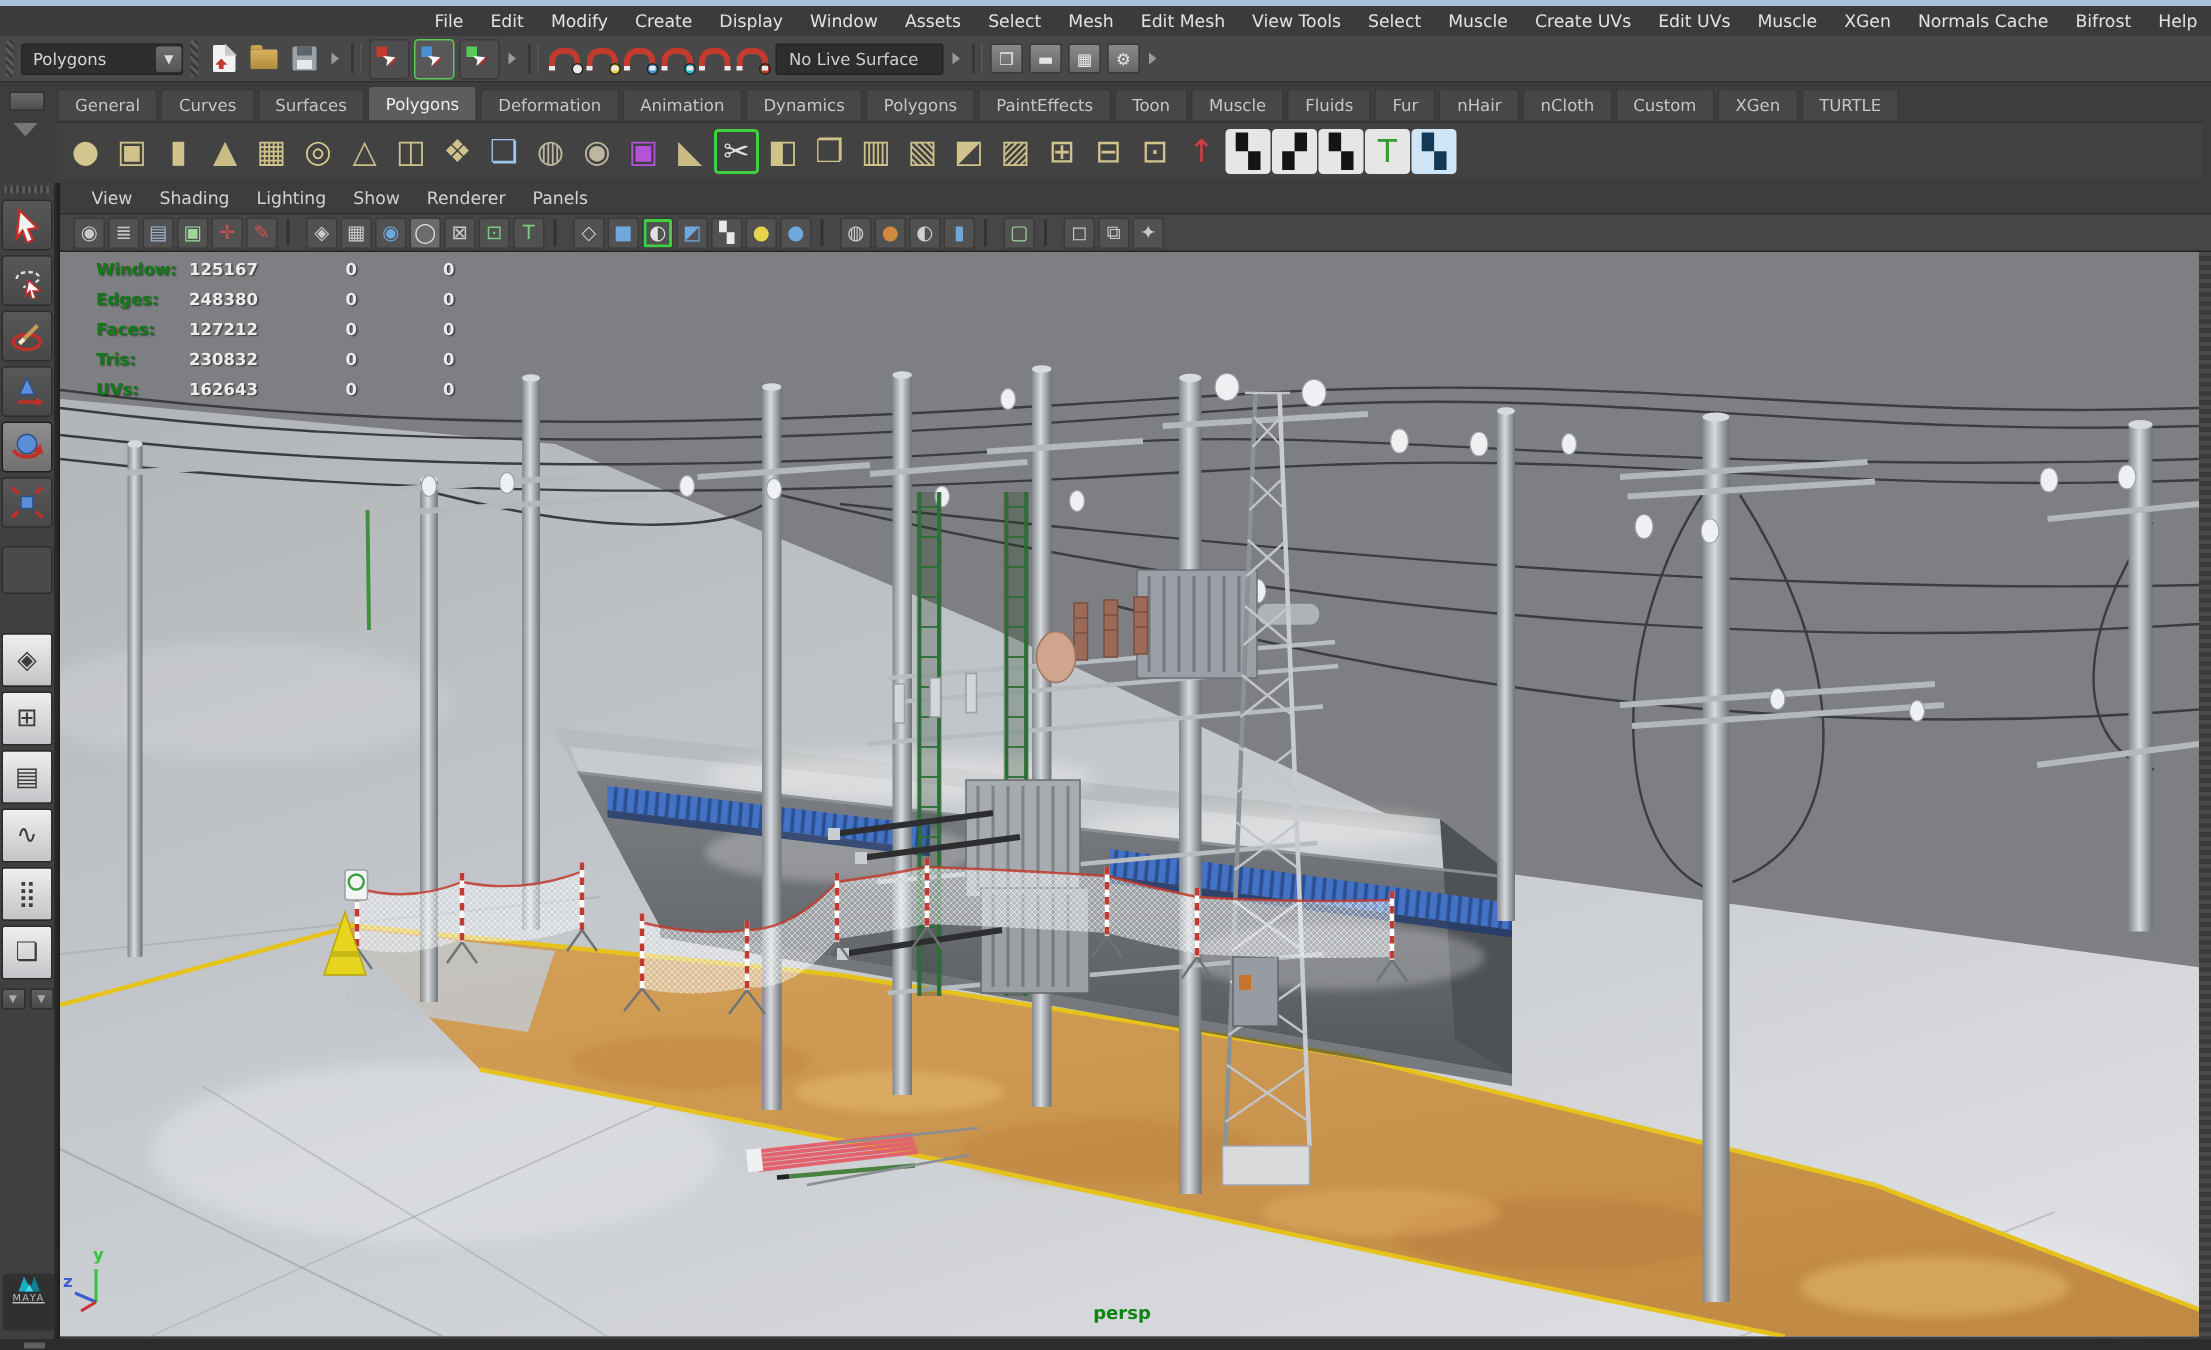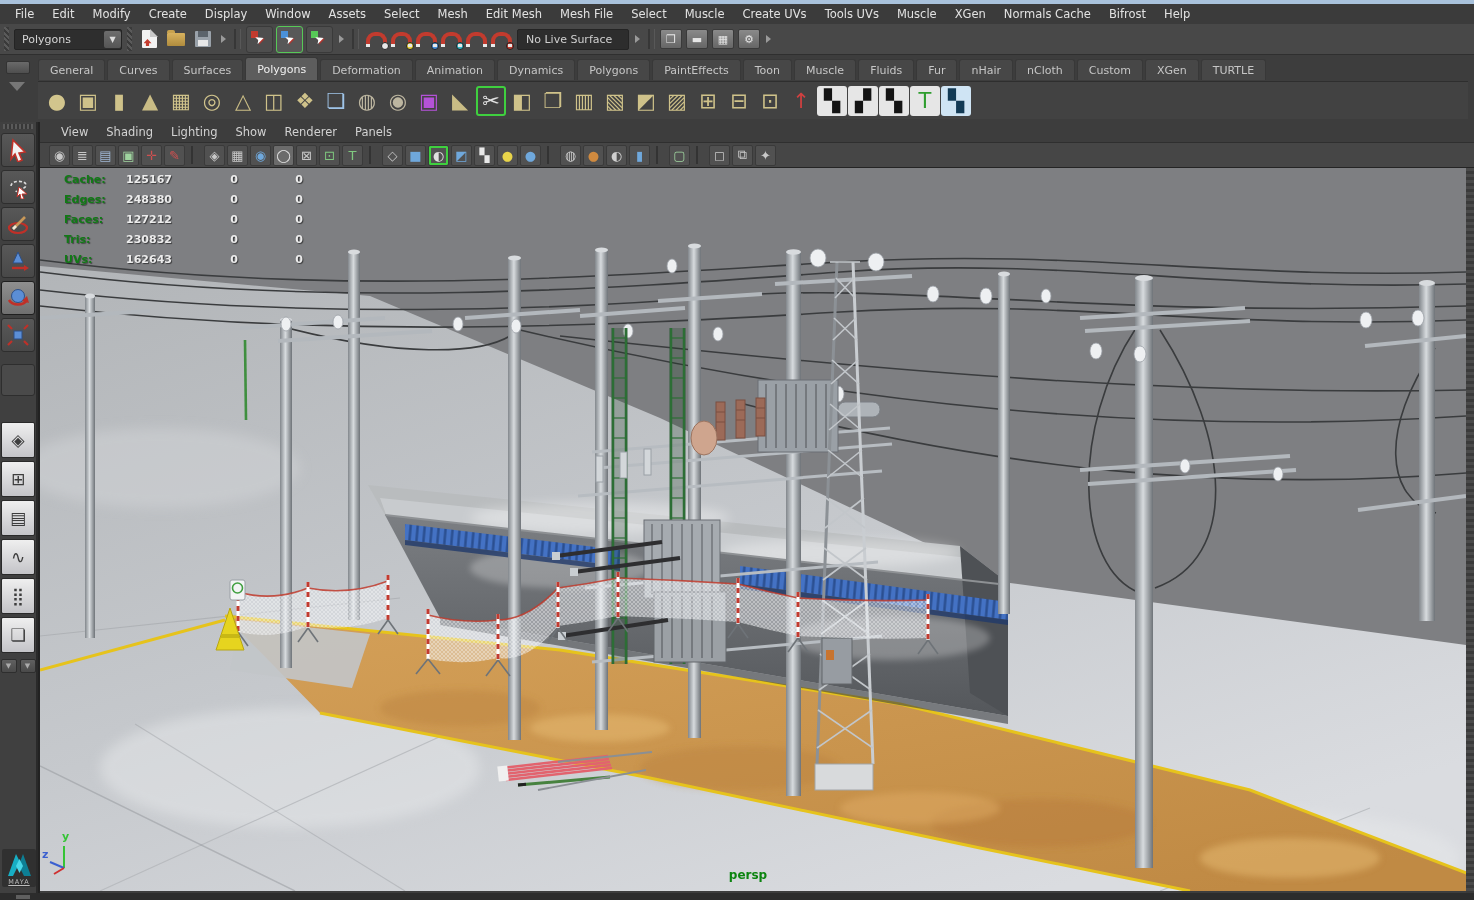--- a/index.html
+++ b/index.html
@@ -4,21 +4,21 @@
 <style>
   html,body{margin:0;padding:0;background:#222;}
   body{width:1474px;height:900px;overflow:hidden;position:relative;
        font-family:"DejaVu Sans",sans-serif;font-size:11px;color:#ccc;
        -webkit-font-smoothing:antialiased;}
   .abs{position:absolute;}
 
   
   #titlebar-strip{left:0;top:0;width:1474px;height:4px;background:#a9c2dc;}
   #menubar{left:0;top:4px;width:1474px;height:20px;background:#3b3b3b;
-           display:flex;align-items:center;padding-left:6px;box-sizing:border-box;}
+           display:flex;align-items:center;padding-left:6px;box-sizing:border-box;justify-content:flex-end;}
   .menu-item{padding:2px 9px;color:#e2e2e2;font-size:11.5px;cursor:default;}
 
   #statusline{left:0;top:24px;width:1474px;height:31px;background:#484848;
               display:flex;align-items:center;gap:3px;padding-left:2px;box-sizing:border-box;
               border-bottom:1px solid #2f2f2f;}
   .grip{width:5px;height:24px;background:repeating-linear-gradient(45deg,#5a5a5a 0 2px,#3a3a3a 2px 4px);margin:0 2px;}
   .sep-arrow{width:0;height:0;border-top:4px solid transparent;border-bottom:4px solid transparent;border-left:5px solid #9a9a9a;margin:0 3px;}
   .pipe{width:4px;height:20px;border-left:2px solid #373737;border-right:1px solid #585858;margin:0 2px;}
   #menuset{width:108px;height:21px;background:#2e2e2e;border:1px solid #242424;
            display:flex;align-items:center;color:#d6d6d6;padding-left:7px;box-sizing:border-box;border-radius:2px;}
@@ -71,21 +71,21 @@
   .tool-btn.active{background:linear-gradient(#8f8f8f,#6f6f6f);border-color:#1f1f1f;}
   .tool-btn.empty{background:#4a4a4a;margin-top:12px;height:30px;}
   .layout-btn{width:32px;height:34px;margin:3px auto;background:linear-gradient(#efefef,#c4c4c8);
               border:1px solid #2a2a2a;border-radius:2px;display:flex;align-items:center;justify-content:center;
               color:#3d3d3d;font-size:17px;}
   #mini-btns{display:flex;justify-content:center;gap:3px;margin-top:6px;}
   .mini-btn{width:14px;height:12px;background:linear-gradient(#606060,#4a4a4a);border:1px solid #2e2e2e;border-radius:2px;
             color:#aaa;font-size:7px;display:flex;align-items:center;justify-content:center;}
   #maya-logo{position:absolute;left:2px;bottom:6px;width:34px;height:38px;background:#303030;border-radius:2px;
              display:flex;flex-direction:column;align-items:center;justify-content:flex-end;}
-  #maya-logo .word{font-size:6.5px;color:#bdbdbd;letter-spacing:1px;margin-bottom:1px;text-decoration:underline;}
+  #maya-logo .word{font-size:6.5px;color:#bdbdbd;letter-spacing:1px;margin-bottom:18px;text-decoration:underline;}
 
   
   #viewport{left:40px;top:122px;width:1434px;height:771px;background:#3d3d3d;}
   #vp-menus{left:0;top:0;width:100%;height:20px;display:flex;align-items:center;padding-left:12px;box-sizing:border-box;background:#3d3d3d;}
   .pmenu-item{padding:2px 9px;color:#d2d2d2;font-size:11.5px;}
   #vp-icons{left:0;top:20px;width:100%;height:26px;background:#464646;border-top:1px solid #2f2f2f;border-bottom:1px solid #242424;
             display:flex;align-items:center;padding-left:8px;box-sizing:border-box;}
   .vp-icon{width:19px;height:19px;margin:0 1px;display:flex;align-items:center;justify-content:center;
            font-size:13px;border-radius:2px;background:#515151;border:1px solid #3a3a3a;}
   .vp-icon.hl{background:#6b6b6b;}
@@ -115,25 +115,25 @@
     <div class="menu-item">File</div>
     <div class="menu-item">Edit</div>
     <div class="menu-item">Modify</div>
     <div class="menu-item">Create</div>
     <div class="menu-item">Display</div>
     <div class="menu-item">Window</div>
     <div class="menu-item">Assets</div>
     <div class="menu-item">Select</div>
     <div class="menu-item">Mesh</div>
     <div class="menu-item">Edit Mesh</div>
-    <div class="menu-item">Mesh File</div>
+    <div class="menu-item">View Tools</div>
     <div class="menu-item">Select</div>
     <div class="menu-item">Muscle</div>
     <div class="menu-item">Create UVs</div>
-    <div class="menu-item">Tools UVs</div>
+    <div class="menu-item">Edit UVs</div>
     <div class="menu-item">Muscle</div>
     <div class="menu-item">XGen</div>
     <div class="menu-item">Normals Cache</div>
     <div class="menu-item">Bifrost</div>
     <div class="menu-item">Help</div>
   </div>
 
 <div class="abs" id="statusline">
   <div class="grip"></div>
   <div id="menuset">
@@ -792,21 +792,21 @@
       <g>
         <line x1="24" y1="700" x2="24" y2="678" stroke="#35c435" stroke-width="2"></line>
         <line x1="24" y1="700" x2="10" y2="694" stroke="#3a5fd0" stroke-width="2"></line>
         <line x1="24" y1="700" x2="14" y2="706" stroke="#d03030" stroke-width="2"></line>
       </g>
     </svg>
 
     
     <div id="hud">
         <div class="hud-row" style="top: 5px;">
-          <span class="hud-label">Cache:</span>
+          <span class="hud-label">Window:</span>
           <span class="hud-v hud-v1">125167</span>
           <span class="hud-v hud-v2">0</span>
           <span class="hud-v hud-v3">0</span>
         </div>
         <div class="hud-row" style="top: 25px;">
           <span class="hud-label">Edges:</span>
           <span class="hud-v hud-v1">248380</span>
           <span class="hud-v hud-v2">0</span>
           <span class="hud-v hud-v3">0</span>
         </div>

